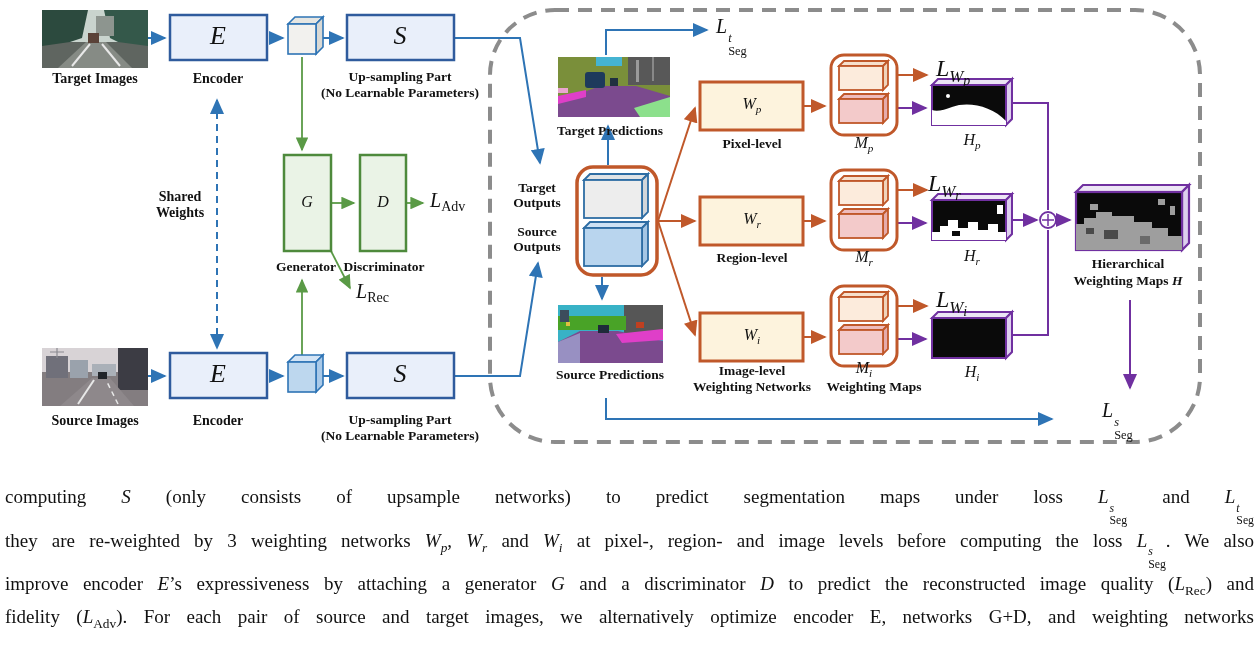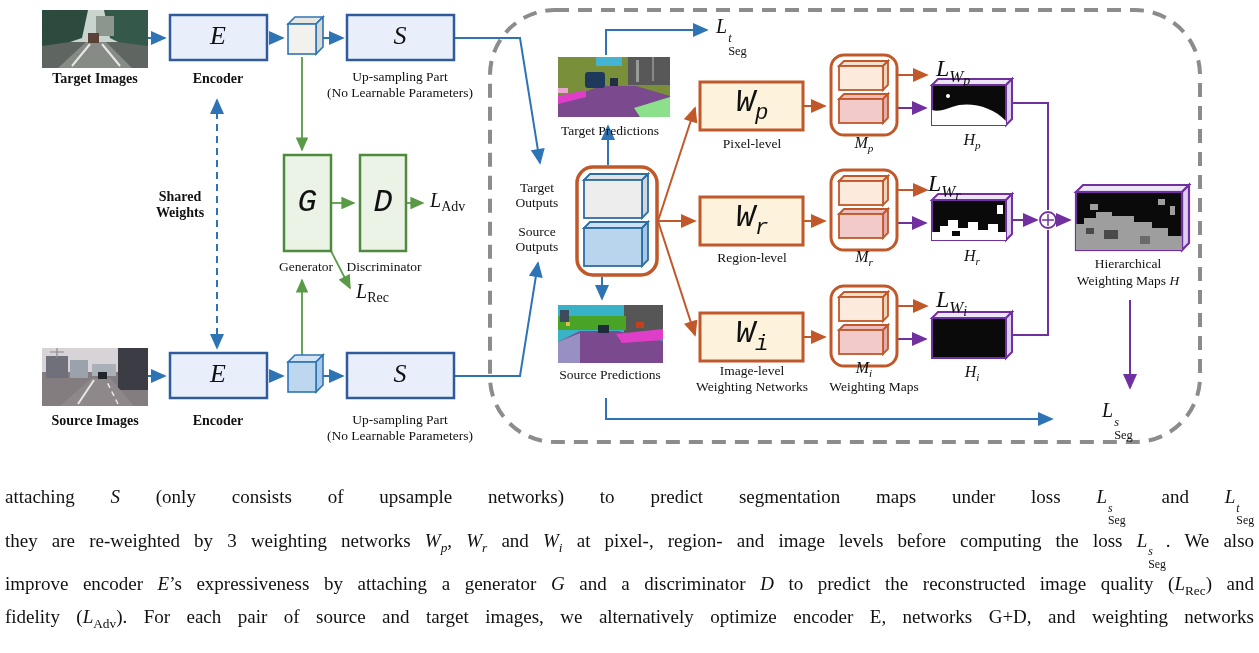--- a/index.html
+++ b/index.html
@@ -3,23 +3,23 @@
 <meta charset="utf-8">
 <style>
   html,body{margin:0;padding:0;background:#fff;}
   .page{position:relative;width:1259px;height:653px;background:#fff;overflow:hidden;
         font-family:"Liberation Serif",serif;color:#111;}
   .diagram{position:absolute;left:0;top:0;width:1259px;height:465px;}
   .diagram svg{position:absolute;left:0;top:0;}
   .lbl{position:absolute;transform:translate(-50%,-50%);white-space:nowrap;text-align:center;}
   .lbl.la{transform:translate(0,-50%);text-align:left;}
   .b14{font-weight:bold;font-size:14px;}
-  .b13{font-weight:normal;font-size:13.5px;text-align:center;}
+  .b13{font-weight:bold;font-size:13.5px;text-align:center;}
   .it26{font-style:italic;font-size:26px;}
-  .it24{font-style:italic;font-size:32px;font-family:Liberation Mono, monospace;}
+  .it24{font-style:italic;font-size:16px;}
   .m20{font-size:20px;}
   .m18{font-size:24px;}
   .m16{font-size:16px;}
   .seg-i{font-style:italic;}
   .seg-sub{font-size:70%;vertical-align:-0.35em;}
   .seg-subi{font-size:70%;vertical-align:-0.35em;font-style:italic;}
   .seg-subsubi{font-size:58%;vertical-align:-0.6em;font-style:italic;}
   .supsub{display:inline-flex;flex-direction:column;align-items:flex-start;
           font-size:62%;line-height:1.05;vertical-align:-0.75em;margin-left:1px;}
   .supsub .sup{font-style:italic;}
@@ -336,21 +336,21 @@
 <div class="lbl b13" style="left:1128px;top:264px">Hierarchical</div>
 <div class="lbl b13" style="left:1128px;top:281px"><span>Weighting Maps </span><span class="seg-i">H</span></div>
 <div class="lbl la m20" style="left:1102px;top:421px"><span class="seg-i">L</span><span class="supsub">
           <span class="sup">s</span>
           <span class="sub">Seg</span>
         </span></div>
 
 </div>
 
 <div class="caption">
-  <div class="cap-line"><span>attaching </span><span class="seg-i">S</span><span> (only consists of upsample networks) to predict segmentation maps under loss </span><span class="seg-i">L</span><span class="supsub">
+  <div class="cap-line"><span>computing </span><span class="seg-i">S</span><span> (only consists of upsample networks) to predict segmentation maps under loss </span><span class="seg-i">L</span><span class="supsub">
           <span class="sup">s</span>
           <span class="sub">Seg</span>
         </span><span> and </span><span class="seg-i">L</span><span class="supsub">
           <span class="sup">t</span>
           <span class="sub">Seg</span>
         </span></div>
   <div class="cap-line"><span>they are re-weighted by 3 weighting networks </span><span class="seg-i">W</span><span class="seg-subi">p</span><span>, </span><span class="seg-i">W</span><span class="seg-subi">r</span><span> and </span><span class="seg-i">W</span><span class="seg-subi">i</span><span> at pixel-, region- and image levels before computing the loss </span><span class="seg-i">L</span><span class="supsub">
           <span class="sup">s</span>
           <span class="sub">Seg</span>
         </span><span>. We also</span></div>

